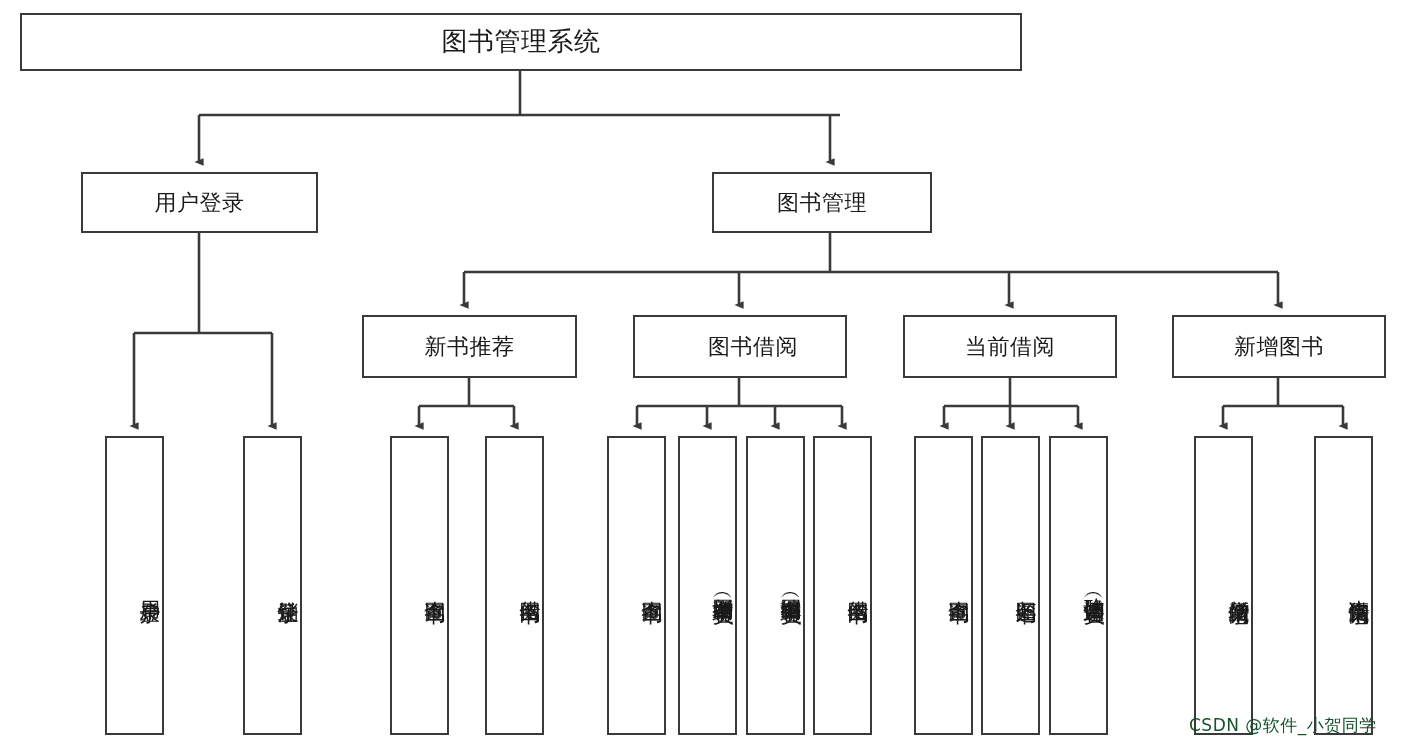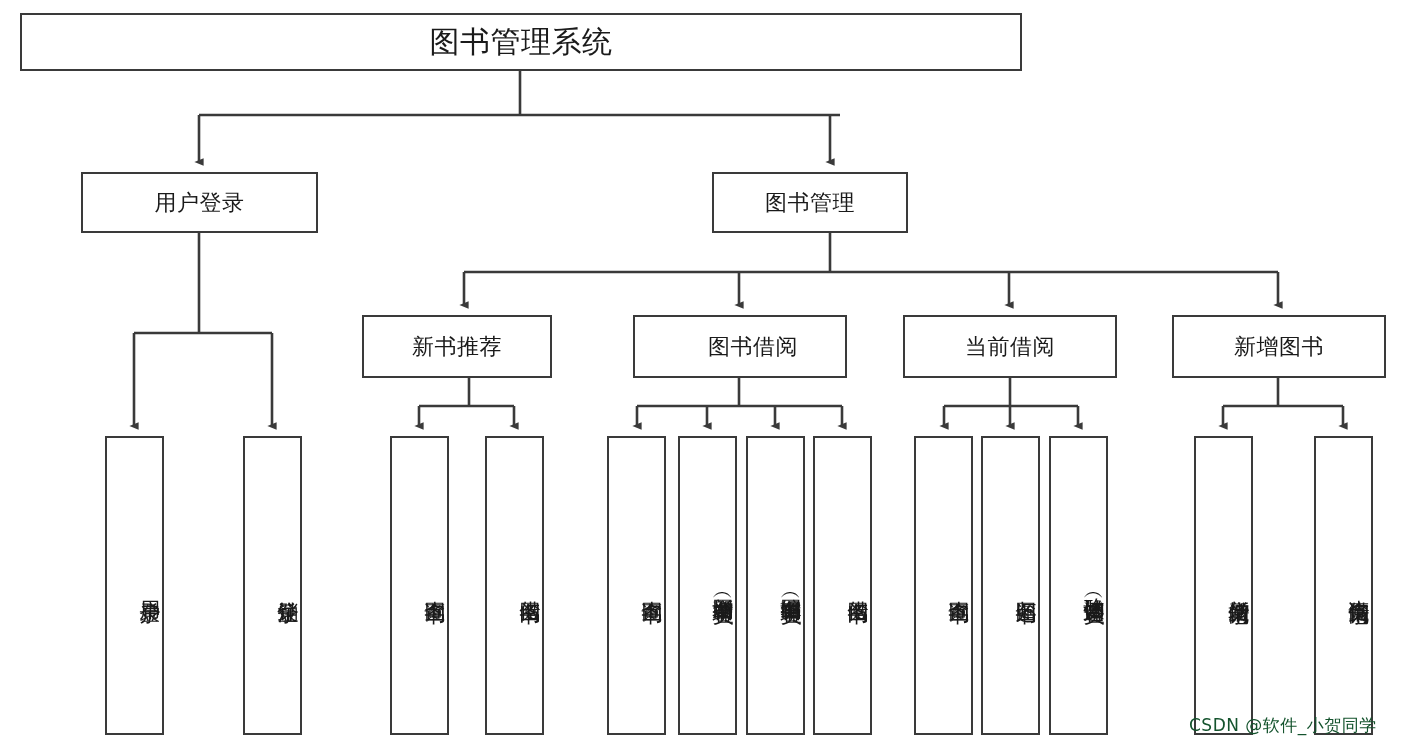--- a/index.html
+++ b/index.html
@@ -35,21 +35,21 @@
     justify-content: center;
     text-align: center;
     color: #1a1a1a;
     line-height: 1.05;
   }
   .node.horiz {
     font-size: 22px;
     letter-spacing: 0.5px;
   }
   .node.root {
-    font-size: 30px;
+    font-size: 26px;
   }
   .node.vert {
     writing-mode: vertical-rl;
     text-orientation: upright;
     font-size: 21px;
     line-height: 1.18;
     padding-top: 6px;
     padding-bottom: 6px;
     align-items: flex-start;
     justify-content: center;
@@ -123,25 +123,25 @@
     </g>
   </svg>
 
   <div class="node root horiz" style="left:20px; top:13px; width:1002px; height:58px;">
     <span>图书管理系统</span>
   </div>
 
   <div class="node horiz" style="left:81px; top:172px; width:237px; height:61px;">
     <span>用户登录</span>
   </div>
-  <div class="node horiz" style="left:712px; top:172px; width:196px; height:61px;align-items:center;">
+  <div class="node horiz" style="left:712px; top:172px; width:220px; height:61px;align-items:center;">
     <span>图书管理</span>
   </div>
 
-  <div class="node horiz" style="left:362px; top:315px; width:190px; height:63px;">
+  <div class="node horiz" style="left:362px; top:315px; width:215px; height:63px;">
     <span>新书推荐</span>
   </div>
   <div class="node horiz" style="left:633px; top:315px; width:214px; height:63px;padding-left:26px;">
     <span>图书借阅</span>
   </div>
   <div class="node horiz" style="left:903px; top:315px; width:214px; height:63px;">
     <span>当前借阅</span>
   </div>
   <div class="node horiz" style="left:1172px; top:315px; width:214px; height:63px;">
     <span>新增图书</span>

